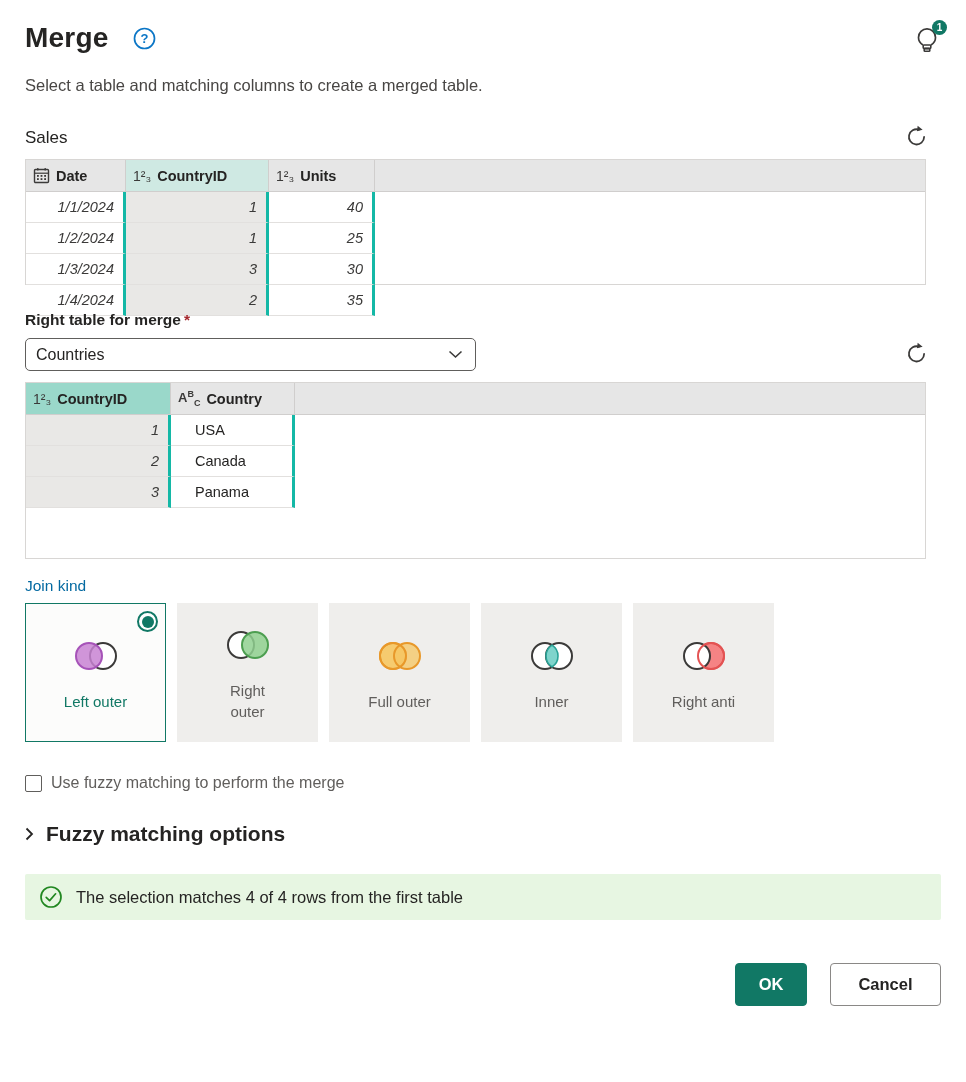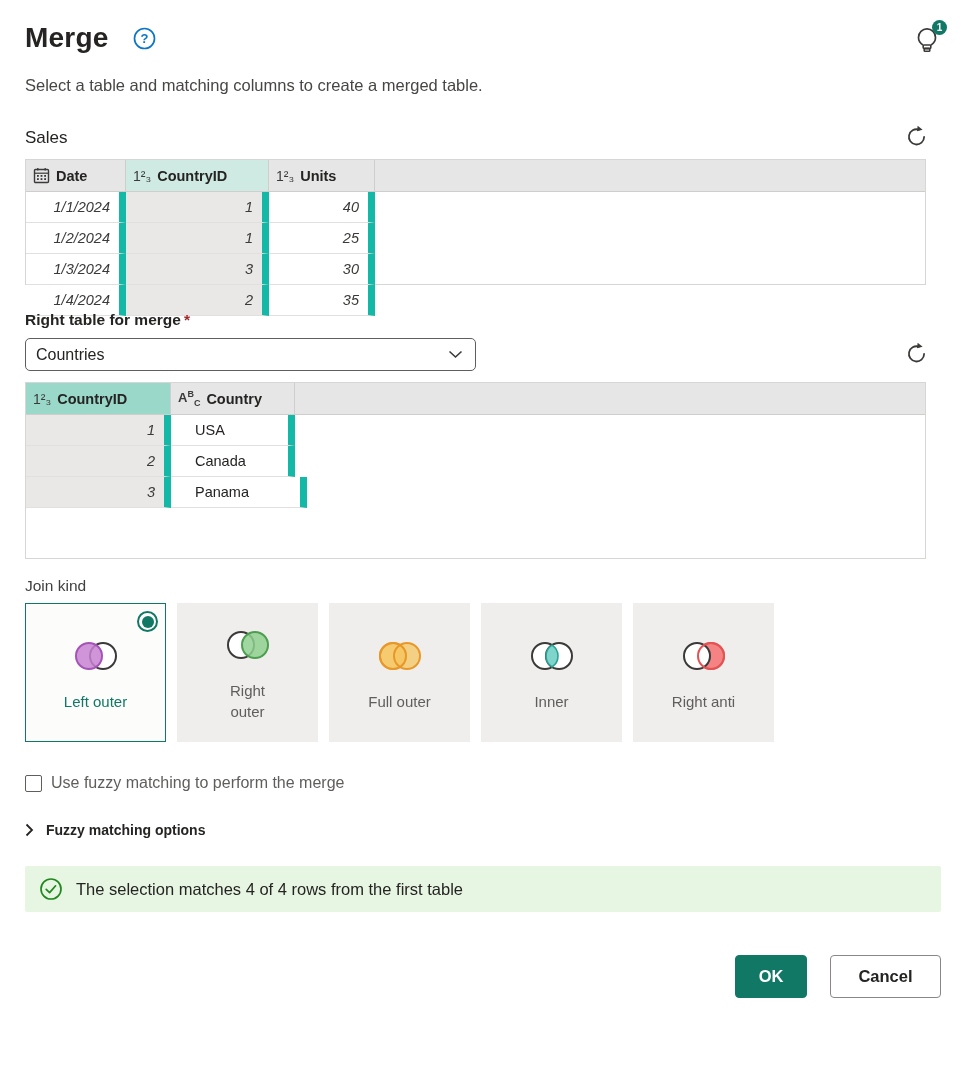--- a/index.html
+++ b/index.html
@@ -31,42 +31,42 @@
     display:flex; align-items:center; gap:6px; padding-left:7px;
     font-size:14.5px; font-weight:700; color:#252423;
     border-right:1px solid #d0cecd; cursor:pointer; white-space:nowrap;
   }
   .pq-hcell.sel-light { background:#cfe9e3; }
   .pq-hcell.sel-strong { background:#9ad8ca; }
   .pq-hcell.filler { flex:1; border-right:none; cursor:default; }
   .pq-row { display:flex; height:31px; }
   .pq-cell {
     display:flex; align-items:center; font-size:14.5px; color:#3b3a39;
-    border-right:7px solid #14b8a6; border-bottom:1px solid #e2e0de;
+    border-right:3px solid #14b8a6; border-bottom:1px solid #e2e0de;
   }
   .pq-cell.num { justify-content:flex-end; padding-right:9px; font-style:italic; }
   .pq-cell.txt { justify-content:flex-start; padding-left:24px; font-style:normal; color:#252423; }
   .pq-cell.filler { flex:1; border:none; }
   .type-glyph { font-size:14px; font-weight:400; color:#3b3a39; white-space:nowrap; line-height:1; }
   .abc-glyph { font-size:13px; color:#3b3a39; line-height:1; white-space:nowrap; }
   .abc-glyph sup { font-size:9px; vertical-align:super; }
   .abc-glyph sub { font-size:9px; vertical-align:sub; }
 
   
   .field-label { margin-top:26px; font-size:15.5px; font-weight:700; color:#252423; }
   .req { color:#a4262c; font-weight:700; margin-left:3px; }
   .dd-row { display:flex; justify-content:space-between; align-items:center; margin-top:9px; }
   .dropdown {
     width:451px; height:33px; border:1px solid #605e5c; border-radius:5px;
     display:flex; align-items:center; justify-content:space-between;
     padding:0 12px 0 10px; font-size:16px; color:#252423; cursor:pointer; background:#fff;
   }
 
   
-  .jk-label { margin-top:18px; font-size:15.5px; color:#404040; }
+  .jk-label { margin-top:18px; font-size:15.5px; color:#0369a1; }
   .jk-cards { display:flex; gap:11px; margin-top:8px; }
   .jk-card {
     width:141px; height:139px; background:#efeeec; position:relative; cursor:pointer;
     display:flex; flex-direction:column; align-items:center; justify-content:center;
   }
   .jk-card.selected { background:#fcfcfb; border:1px solid #117865; }
   .jk-card-label {
     margin-top:13px; font-size:15px; color:#605e5c; text-align:center;
     line-height:1.4; max-width:70px;
   }
@@ -75,21 +75,21 @@
     position:absolute; top:7px; right:7px; width:21px; height:21px; border-radius:50%;
     border:2px solid #117865; background:#fff; display:flex; align-items:center; justify-content:center;
   }
   .jk-radio-dot { width:12px; height:12px; border-radius:50%; background:#117865; }
 
   
   .chk-row { display:flex; align-items:center; gap:9px; margin-top:32px; cursor:pointer; }
   .chk-box { width:17px; height:17px; border:1px solid #605e5c; border-radius:2px; background:#fff; flex:none; }
   .chk-label { font-size:16px; color:#605e5c; }
   .expander { display:flex; align-items:center; gap:12px; margin-top:30px; cursor:pointer; }
-  .expander-label { font-size:14px; font-weight:700; color:#252423; }
+  .expander-label { font-size:21px; font-weight:700; color:#252423; }
 
   
   .status-bar {
     margin-top:28px; width:916px; height:46px; background:#e7f6e2; border-radius:2px;
     display:flex; align-items:center; gap:13px; padding-left:14px;
   }
   .status-text { font-size:16.5px; color:#252423; }
 
   
   .footer { display:flex; justify-content:flex-end; gap:23px; margin-top:43px; }
@@ -222,21 +222,21 @@
     <div class="pq-cell txt" style="width:124px">USA</div>
     <div class="pq-cell filler"></div>
   </div>
   <div class="pq-row">
     <div class="pq-cell num" style="width:145px;background:#e9e8e6">2</div>
     <div class="pq-cell txt" style="width:124px">Canada</div>
     <div class="pq-cell filler"></div>
   </div>
   <div class="pq-row">
     <div class="pq-cell num" style="width:145px;background:#e9e8e6">3</div>
-    <div class="pq-cell txt" style="width:136px">Panama</div>
+    <div class="pq-cell txt" style="width:124px">Panama</div>
     <div class="pq-cell filler"></div>
   </div>
 </div>
 
 <div class="jk-label">Join kind</div>
 <div class="jk-cards">
 
   <div class="jk-card selected">
     <span class="jk-radio">
         <span class="jk-radio-dot"></span>

